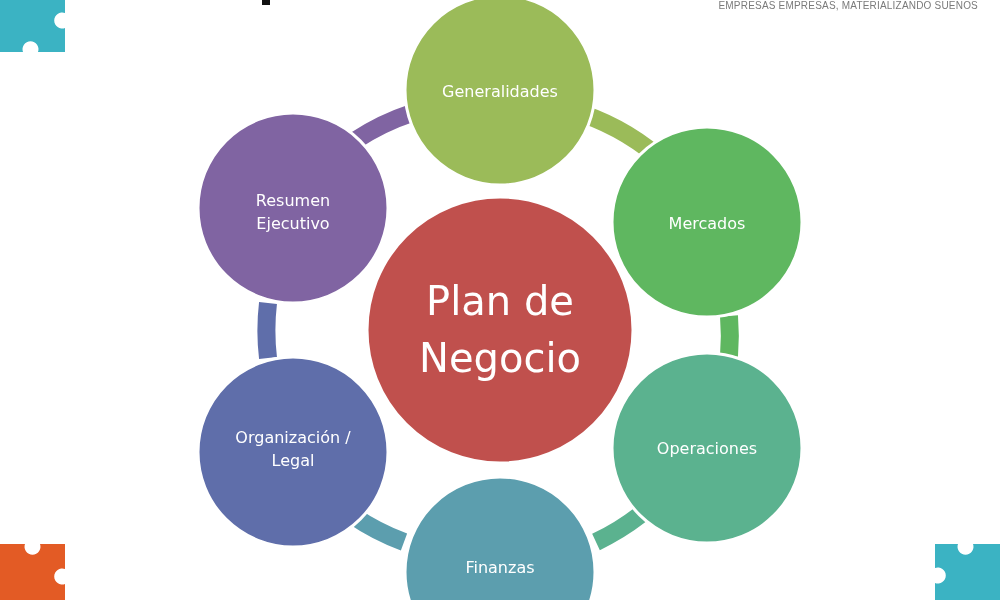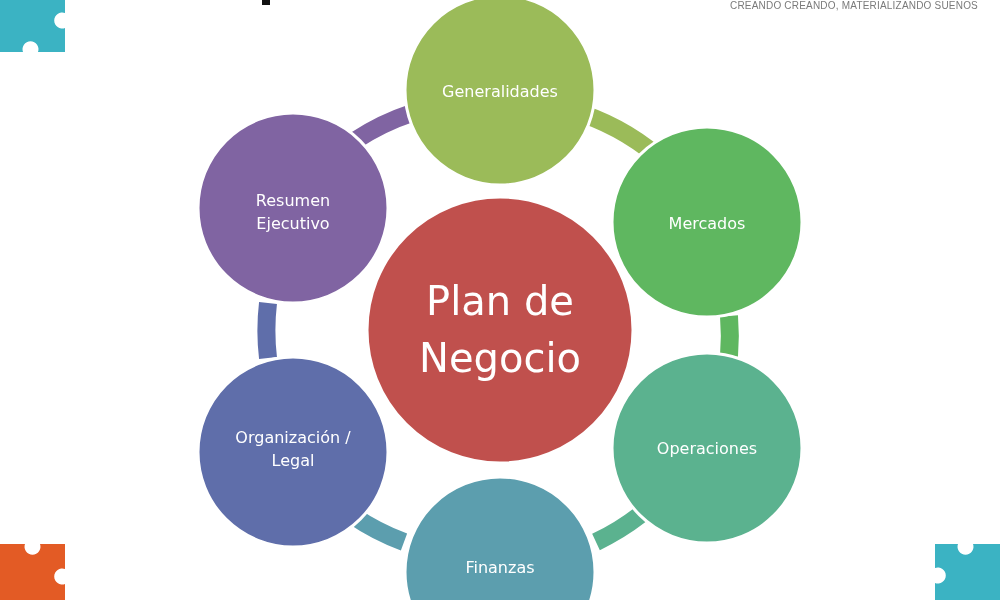--- a/index.html
+++ b/index.html
@@ -9,21 +9,21 @@
   .node-label { fill:#ffffff; font-family: "DejaVu Sans", "Liberation Sans", sans-serif; font-size:16px; text-anchor:middle; }
   .center-label { fill:#ffffff; font-family: "DejaVu Sans", "Liberation Sans", sans-serif; font-size:40px; text-anchor:middle; }
   .tagline { position:absolute; right:22px; top:0px; font-family:"Liberation Sans", sans-serif;
              font-size:10px; color:#7a7a7a; letter-spacing:0.2px; }
   .title-fragment { position:absolute; left:262px; top:0; width:8px; height:5px; background:#111; }
 </style>
 </head>
 <body>
 
 <div class="title-fragment"></div>
-<div class="tagline">CREANDO CREANDO, MATERIALIZANDO SUENOS</div>
+<div class="tagline">EMPRESAS EMPRESAS, MATERIALIZANDO SUENOS</div>
 
 <svg id="diagram" width="1000" height="600" viewBox="0 0 1000 600">
 
   <g>
     <path d="M0,0 H65 V13 a8,8 0 1 0 0,15 V52 H38 a8,8 0 1 0 -15,0 H0 Z" fill="#3bb3c3"></path>
   </g>
   <g>
     <path d="M0,544 H25 a8,8 0 1 0 15,0 H65 V569 a8,8 0 1 0 0,15 V600 H0 Z" fill="#e35b25"></path>
   </g>
   <g>

